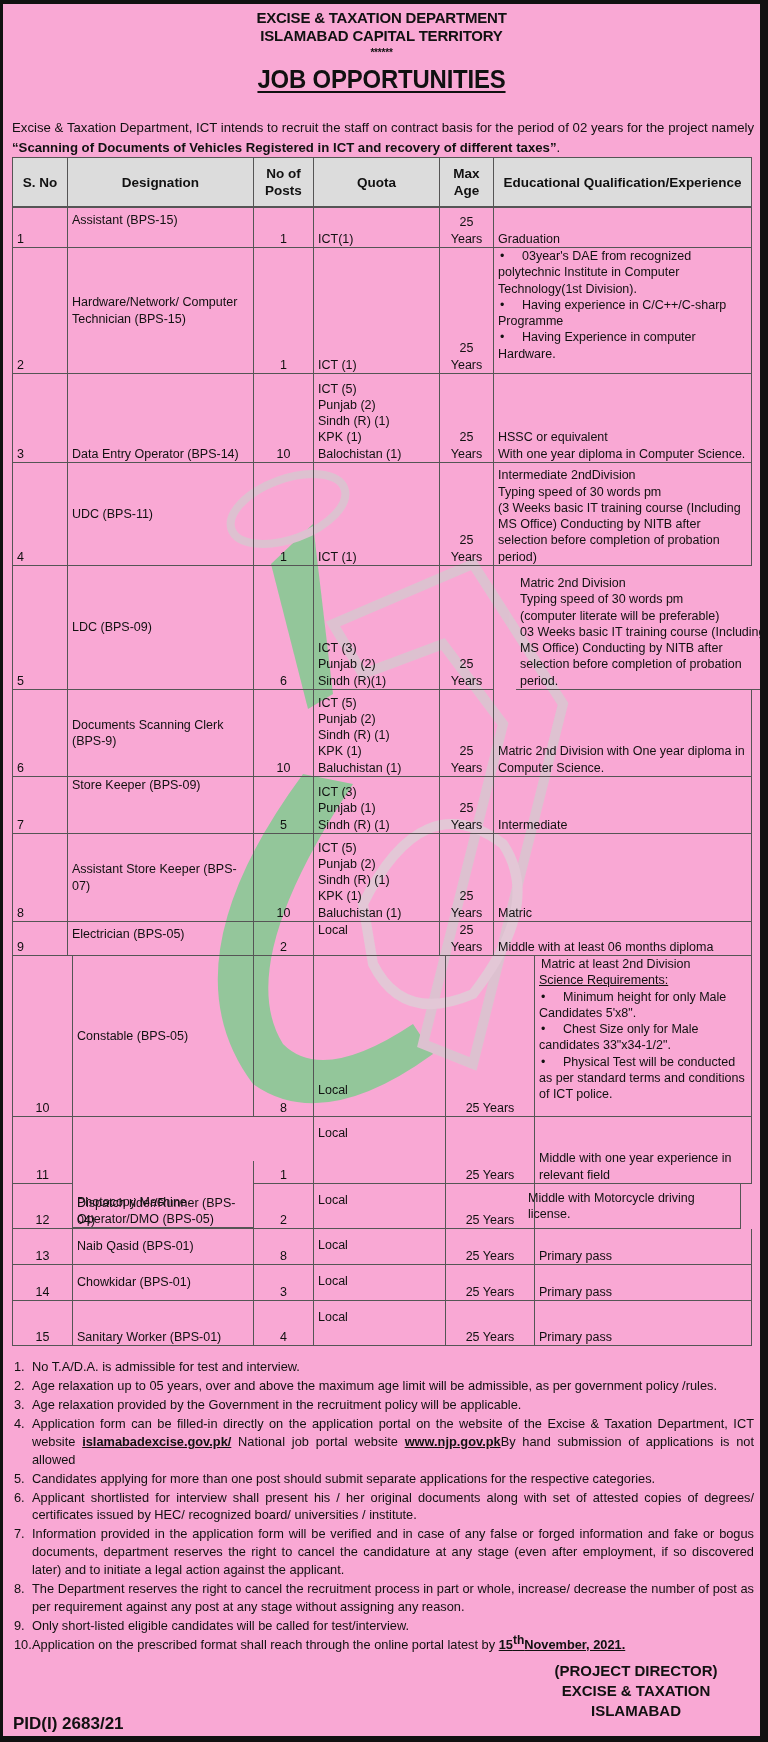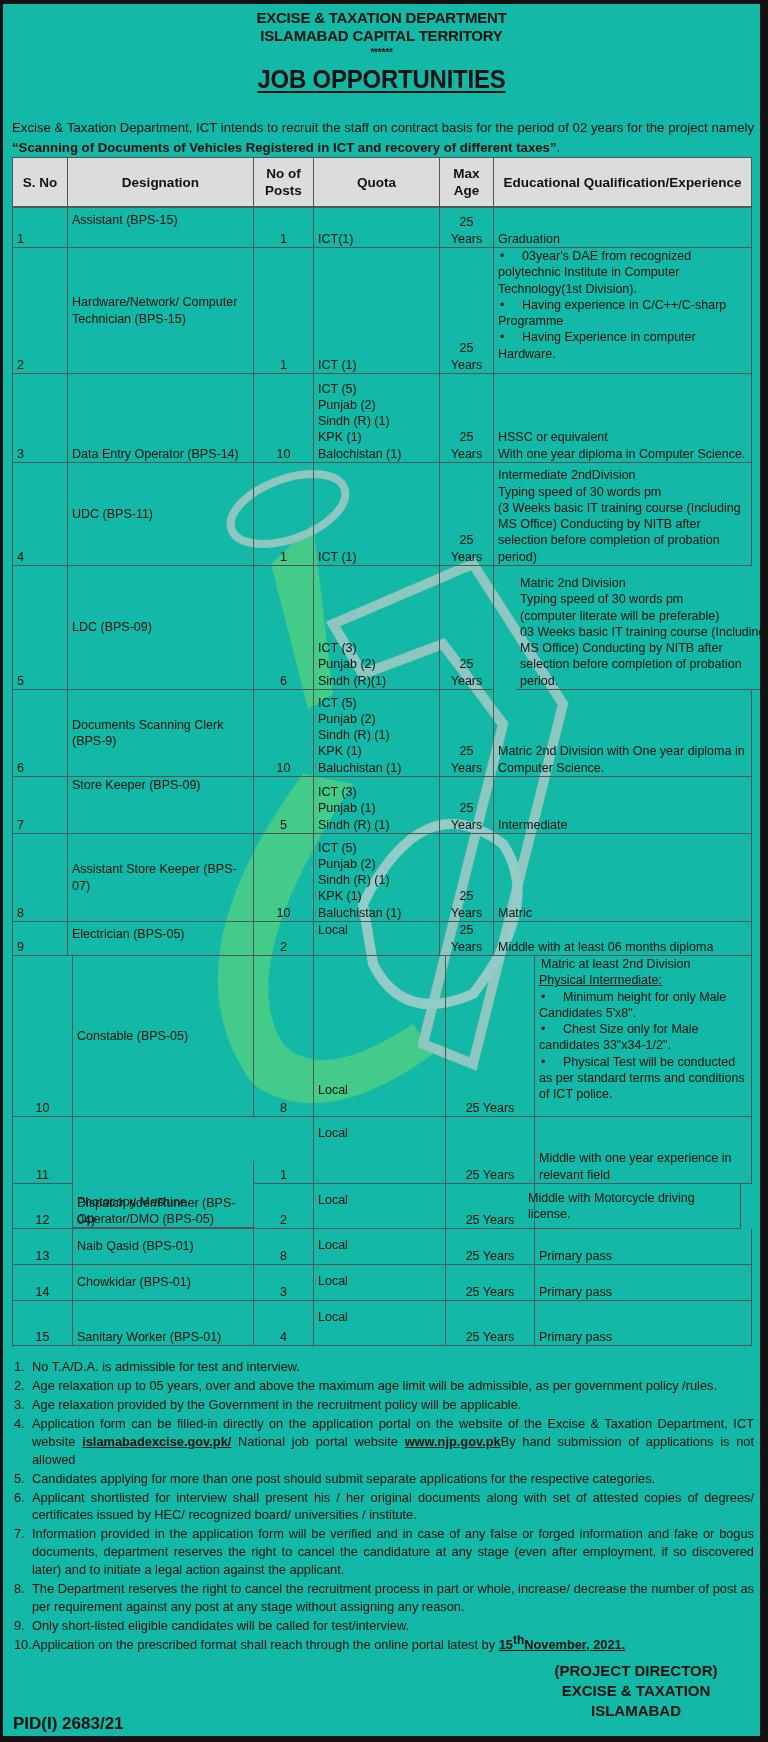--- a/index.html
+++ b/index.html
@@ -1,18 +1,18 @@
 <!DOCTYPE html>
 <html><head>
 <meta charset="utf-8">
 <style>
   html, body { margin:0; padding:0; }
   body { width:768px; height:1742px; background:#111; position:relative; overflow:hidden;
          font-family:"Liberation Sans", "DejaVu Sans", sans-serif; color:#111; }
-  .page { position:absolute; left:3px; top:4px; width:757px; height:1732px; background:#14b8a6; overflow:hidden; }
+  .page { position:absolute; left:3px; top:4px; width:757px; height:1732px; background:#f9a8d4; overflow:hidden; }
   .abs { position:absolute; }
   .hdr { left:0; width:757px; text-align:center; font-weight:bold; letter-spacing:-0.2px; }
   .h1 { top:5px; font-size:15px; }
   .h2 { top:23px; font-size:15px; }
   .stars { top:43px; font-size:10px; }
   .title { top:60px; font-size:26px; text-decoration:underline; text-decoration-thickness:2px; text-underline-offset:3px; transform:scaleX(0.92); }
   .intro { left:9px; top:114px; width:742px; font-size:13.2px; line-height:20px; text-align:justify; transform-origin:left top; }
   .intro b { font-weight:bold; }
 
   
@@ -292,21 +292,21 @@
         <span class="bullet-line">8</span>
       </div>
       <div class="cell" style="left: 302px; top: 799px; width: 132px; height: 161px; justify-content: flex-end; padding-top: 0px; padding-bottom: 18px;">
         <span class="bullet-line">Local</span>
       </div>
       <div class="cell center" style="left: 434px; top: 799px; width: 89px; height: 161px;">
         <span class="bullet-line">25 Years</span>
       </div>
       <div class="cell" style="left: 523px; top: 799px; width: 217px; height: 161px; justify-content: flex-start;">
         <span class="bullet-line" style="padding-left: 2px;">Matric at least 2nd Division</span>
-        <span class="bullet-line ul">Physical Intermediate:</span>
+        <span class="bullet-line ul">Science Requirements:</span>
         <span class="bullet-line"><span class="bul">•</span><span>Minimum height for only Male Candidates 5'x8".</span></span>
         <span class="bullet-line"><span class="bul">•</span><span>Chest Size only for Male candidates 33"x34-1/2".</span></span>
         <span class="bullet-line"><span class="bul">•</span><span>Physical Test will be conducted as per standard terms and conditions of ICT police.</span></span>
       </div>
       <div class="cell first" style="left: 0px; top: 960px; width: 61px; height: 67px; align-items: center;">
         <span class="bullet-line">11</span>
       </div>
       <div class="cell" style="left: 61px; top: 1004px; width: 181px; height: 67px; justify-content: flex-end;">
         <span class="bullet-line">Photocopy Machine Operator/DMO (BPS-05)</span>
       </div>

